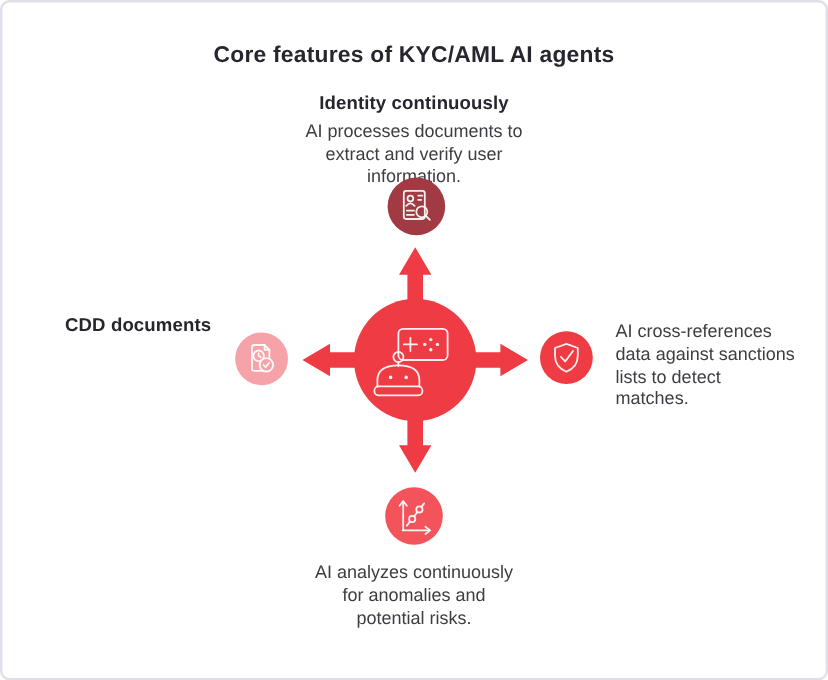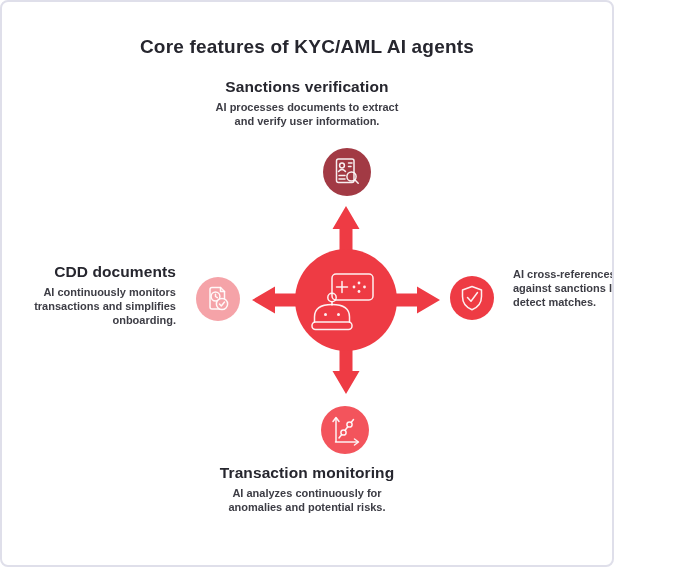--- a/index.html
+++ b/index.html
@@ -1,36 +1,35 @@
 <!DOCTYPE html>
 <html style="--accent-red: #ee3b44; --dark-red: #a23a44; --coral-red: #f3545c; --light-pink: #f5a3a8; --heading-text: #26262e; --body-text: #3d3d45; --frame-border: #dfdfea; --background: #ffffff;"><head>
 <meta charset="utf-8">
 <style>
   html,body{margin:0;padding:0;background:#fff;}
   .frame{
-    position:relative;width:614px;height:567px;box-sizing:border-box;
+    position:relative;width:690px;height:567px;box-sizing:border-box;
     background:var(--background,#fff);
     border:2px solid var(--frame-border,#dfdfea);
     border-radius:8px;overflow:hidden;
     font-family:"Liberation Sans",sans-serif;
   }
   .page-title{
     position:absolute;top:34px;left:0;width:100%;margin:0;
     text-align:center;font-size:19px;font-weight:700;letter-spacing:.2px;
     color:var(--heading-text,#26262e);
   }
   .feature{position:absolute;}
   .feature h2{
     margin:0;font-size:15.5px;font-weight:700;letter-spacing:.1px;
     color:var(--heading-text,#26262e);
   }
   .feature p{
-    margin:5px 0 0;font-size:11px;line-height:1.25;
+    margin:5px 0 0;font-size:15px;line-height:1.25;
     color:var(--body-text,#3d3d45);
-    font-weight:bold;
   }
   .feature-top{top:76px;left:0;width:100%;text-align:center;}
   .feature-top p{width:186px;margin-left:auto;margin-right:auto;}
   .feature-right{top:261px;left:511px;width:170px;text-align:left;}
   .feature-right p{width:150px;}
   .feature-bottom{top:462px;left:0;width:100%;text-align:center;}
   .feature-bottom p{width:170px;margin-left:auto;margin-right:auto;}
   .feature-left{top:261px;left:10px;width:164px;text-align:right;}
   .feature-left p{width:152px;margin-left:auto;}
   .icon-circle{
@@ -48,36 +47,34 @@
   .hub-fill{fill:var(--accent-red,#ee3b44);}
 </style>
 </head>
 <body>
 
 <div class="frame">
 
   <h1 class="page-title">Core features of KYC/AML AI agents</h1>
 
   <div class="feature feature-top">
-    <h2>Sanctions verification</h2>
+    <h2>Identity continuously</h2>
     <p>AI processes documents to extract and verify user information.</p>
   </div>
 
   <div class="feature feature-right">
     <p>AI cross-references data against sanctions lists to detect matches.</p>
   </div>
 
   <div class="feature feature-bottom">
-    <h2>Transaction monitoring</h2>
     <p>AI analyzes continuously for anomalies and potential risks.</p>
   </div>
 
   <div class="feature feature-left">
     <h2>CDD documents</h2>
-    <p>AI continuously monitors transactions and simplifies onboarding.</p>
   </div>
 
   <svg class="center-motif" width="210" height="212" viewBox="0 0 210 212">
     <polygon class="hub-fill" points="98.5,72 98.5,34 91.5,34 105,11 118.5,34 111.5,34 111.5,72"></polygon>
     <polygon class="hub-fill" points="98.5,138 98.5,176 91.5,176 105,199 118.5,176 111.5,176 111.5,138"></polygon>
     <polygon class="hub-fill" points="72,98.5 34,98.5 34,91.5 11,105 34,118.5 34,111.5 72,111.5"></polygon>
     <polygon class="hub-fill" points="138,98.5 176,98.5 176,91.5 199,105 176,118.5 176,111.5 138,111.5"></polygon>
     <circle class="hub-fill" cx="105" cy="105" r="51"></circle>
     <g class="glyph" stroke-width="1.6">
       <rect x="91" y="79" width="41" height="26" rx="4"></rect>

